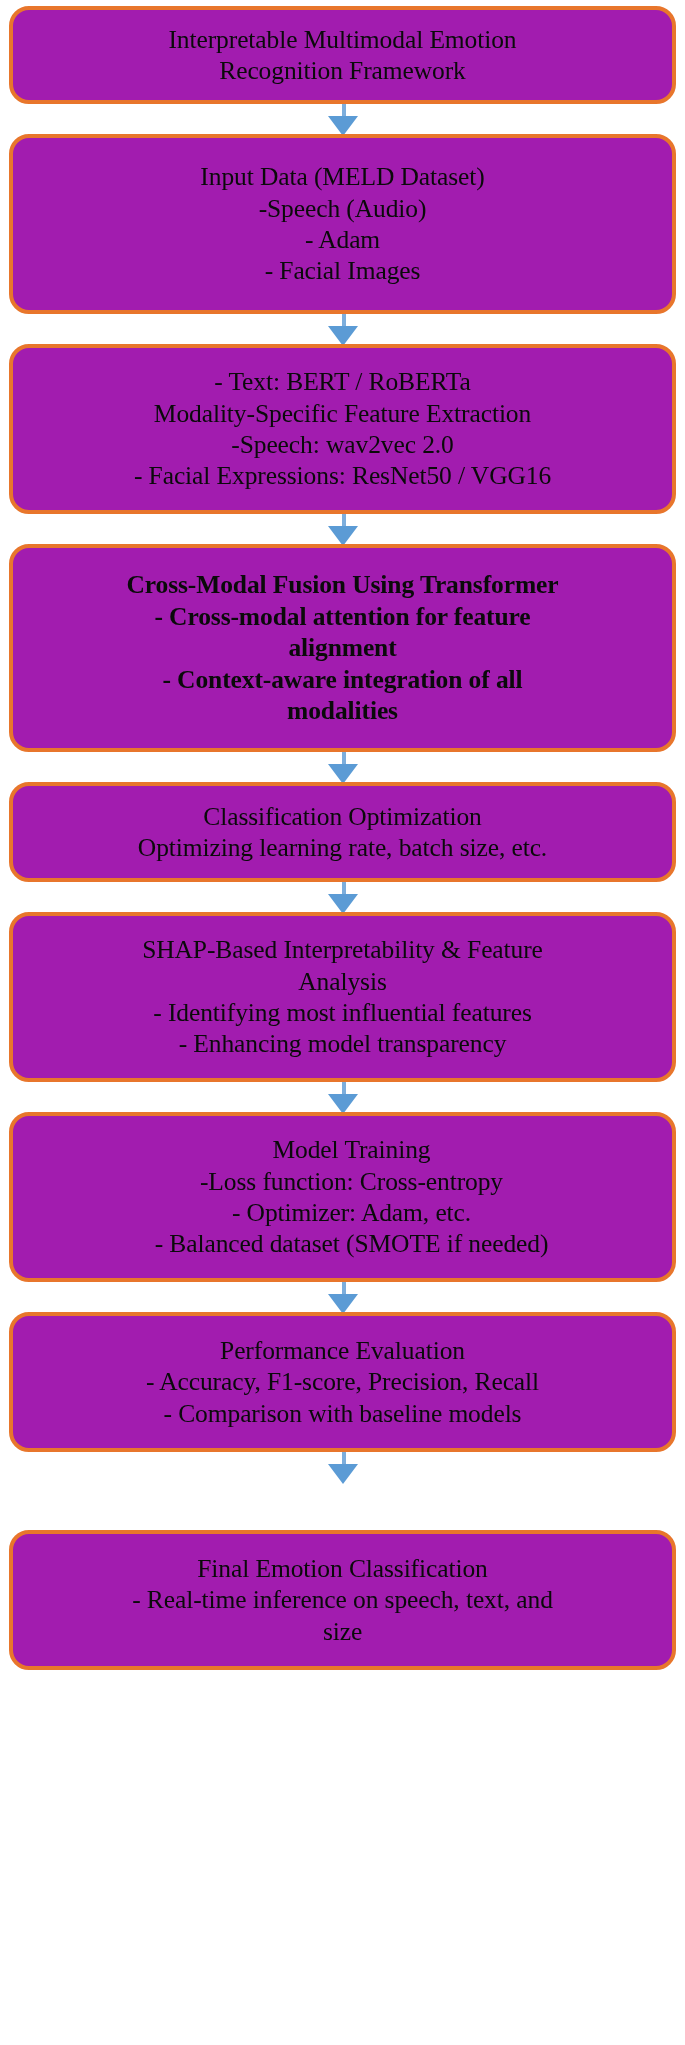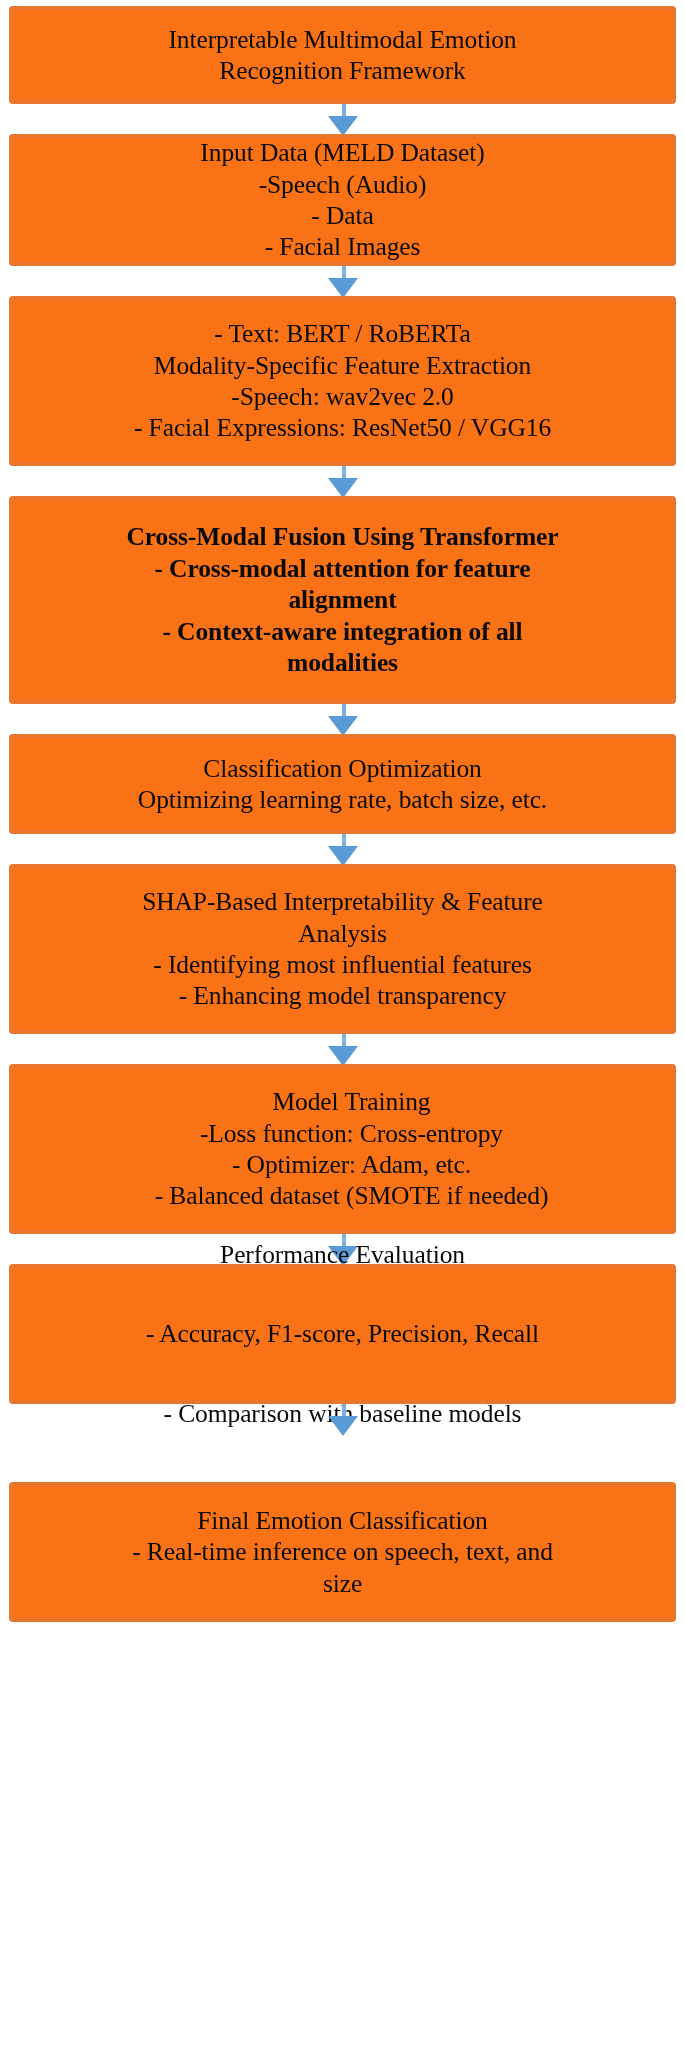--- a/index.html
+++ b/index.html
@@ -20,46 +20,46 @@
     box-sizing: border-box;
     padding: 6px 9px 0 9px;
     display: flex;
     flex-direction: column;
     align-items: stretch;
   }
   .node {
     position: relative;
     box-sizing: border-box;
     border: 4px solid #E8762C;
-    border-radius: 4px;
-    background: #f97316;
+    border-radius: 20px;
+    background: #a21caf;
     display: flex;
     flex-direction: column;
     align-items: center;
     justify-content: center;
     text-align: center;
     color: #0a0a0a;
     padding: 10px 14px;
   }
   .node .line {
     display: block;
     font-size: 25.5px;
     line-height: 1.235;
     letter-spacing: -0.1px;
     white-space: nowrap;
   }
   
   .n0 { height: 98px; }
-  .n1 { height: 132px; }
+  .n1 { height: 180px; }
   .n2 { height: 170px; }
   .n3 { height: 208px; font-weight: bold; }
   .n4 { height: 100px; }
   .n5 { height: 170px; }
   .n6 { height: 170px; padding-left: 32px; }
-  .n7 { height: 140px; gap: 48px; }
+  .n7 { height: 140px; }
   .n8 { height: 140px; margin-top: 48px; }
 
   .connector {
     position: relative;
     height: 30px;
     flex: 0 0 auto;
   }
   .connector .stem {
     position: absolute;
     left: 50%;
@@ -92,21 +92,21 @@
   </div>
 
   <div class="connector">
     <span class="stem"></span>
     <span class="head"></span>
   </div>
 
   <div class="node n1">
     <span class="line">Input Data (MELD Dataset)</span>
     <span class="line">-Speech (Audio)</span>
-    <span class="line">- Data</span>
+    <span class="line">- Adam</span>
     <span class="line">- Facial Images</span>
   </div>
 
   <div class="connector">
     <span class="stem"></span>
     <span class="head"></span>
   </div>
 
   <div class="node n2">
     <span class="line">- Text: BERT / RoBERTa</span>

